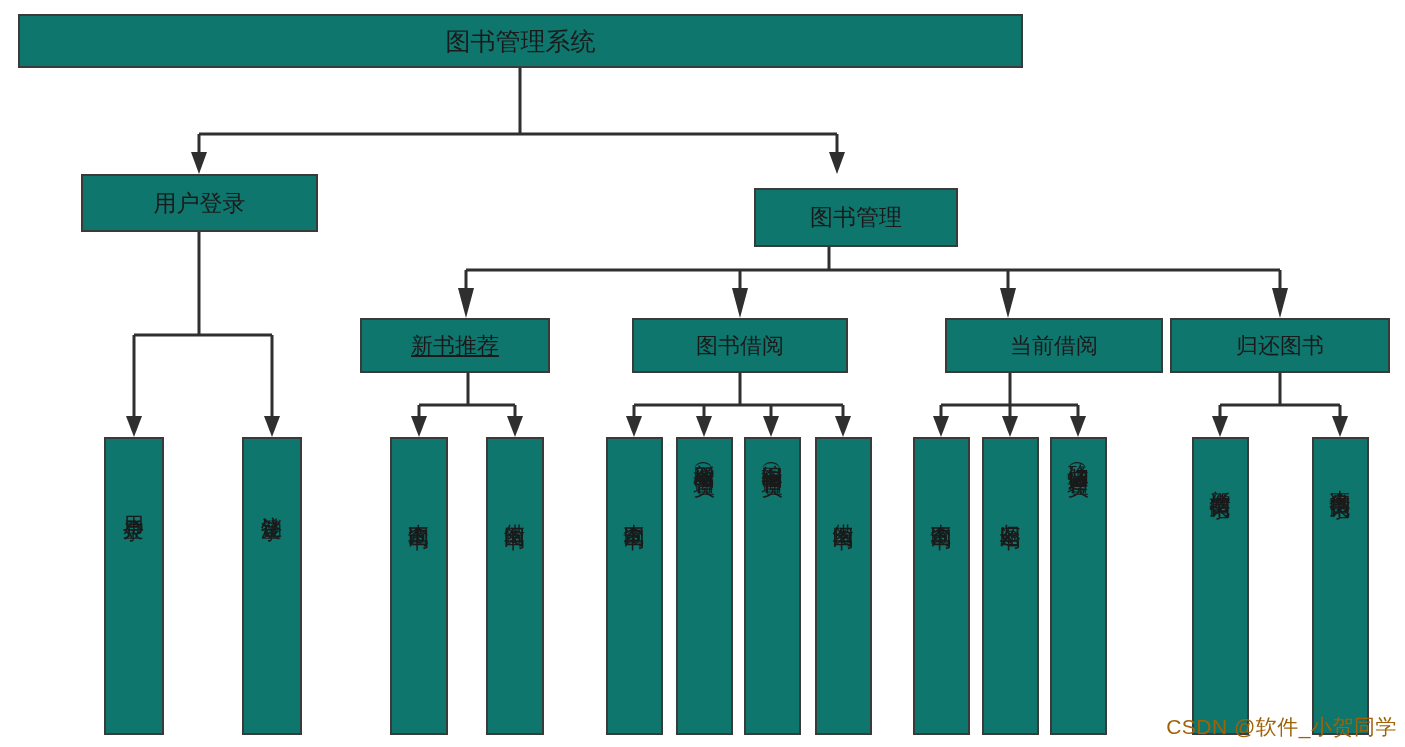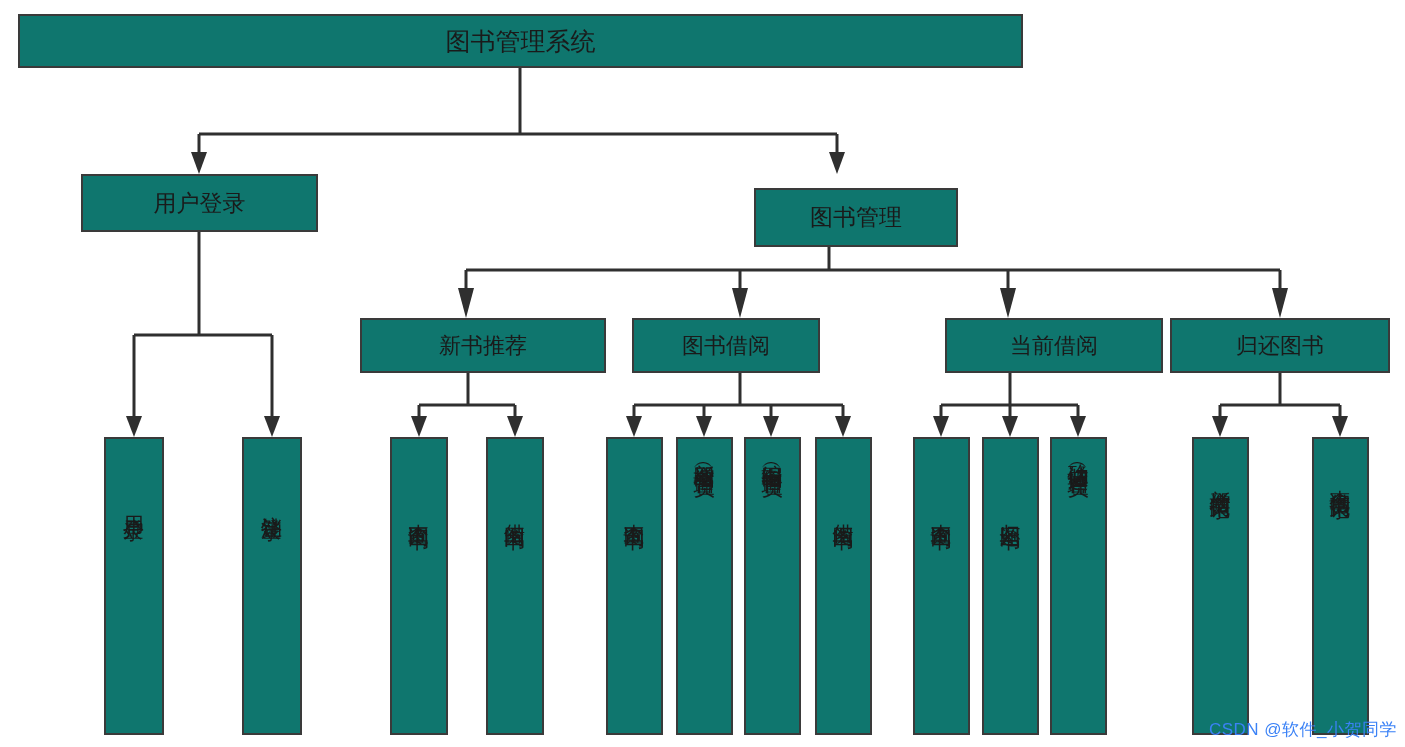--- a/index.html
+++ b/index.html
@@ -55,22 +55,22 @@
     white-space: nowrap;
     color: #1a1a1a;
   }
   .leaf.tall-text {
     align-items: flex-start;
   }
   .watermark {
     position: absolute;
     right: 8px;
     bottom: 6px;
-    font-size: 17px;
-    color: #3b82f6;
+    font-size: 21px;
+    color: #a16207;
     letter-spacing: 0.5px;
     white-space: nowrap;
   }
 </style>
 </head>
 <body>
 
 <div id="canvas">
 
   <svg id="wires" viewBox="0 0 1405 747" xmlns="http://www.w3.org/2000/svg">
@@ -146,24 +146,24 @@
     <span>图书管理系统</span>
   </div>
 
   <div class="node lvl1" style="left:81px; top:174px; width:237px; height:58px;">
     <span>用户登录</span>
   </div>
   <div class="node lvl1" style="left:711px; top:188px; width:204px; height:59px;margin-left:43px;">
     <span>图书管理</span>
   </div>
 
-  <div class="node lvl2" style="left:360px; top:318px; width:246px; height:55px;">
+  <div class="node lvl2" style="left:360px; top:318px; width:190px; height:55px;text-decoration:underline;">
     <span>新书推荐</span>
   </div>
-  <div class="node lvl2" style="left:632px; top:318px; width:188px; height:55px;">
+  <div class="node lvl2" style="left:632px; top:318px; width:216px; height:55px;">
     <span>图书借阅</span>
   </div>
   <div class="node lvl2" style="left:902px; top:318px; width:218px; height:55px;margin-left:43px;">
     <span>当前借阅</span>
   </div>
   <div class="node lvl2" style="left:1170px; top:318px; width:220px; height:55px;">
     <span>归还图书</span>
   </div>
 
   <div class="node leaf" style="left:104px; top:437px; width:60px; height:298px; padding-top:60px;">

